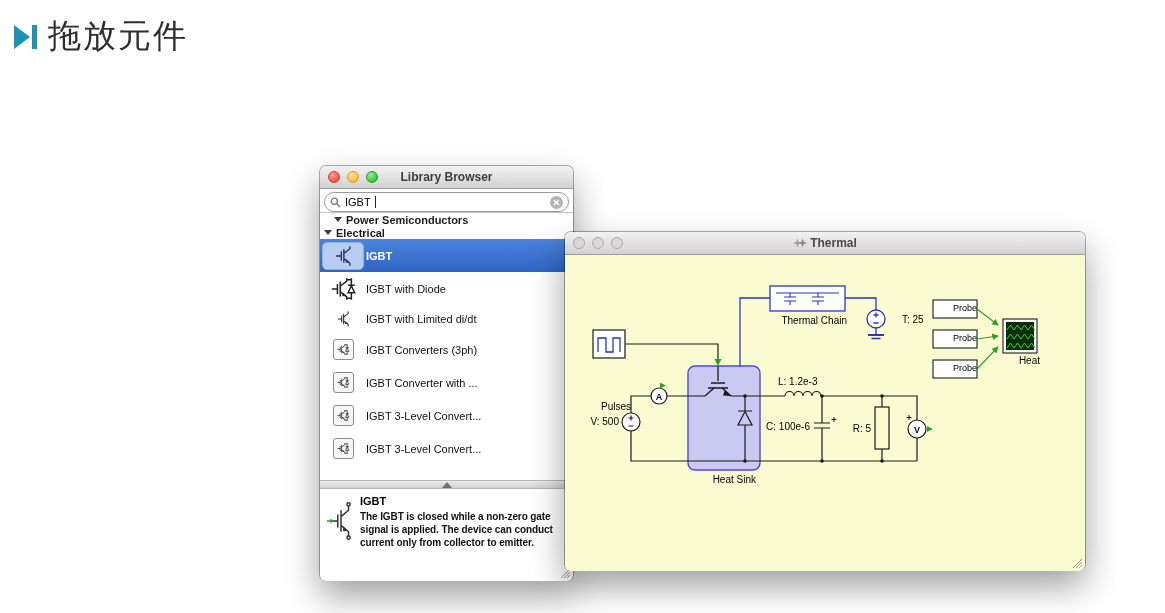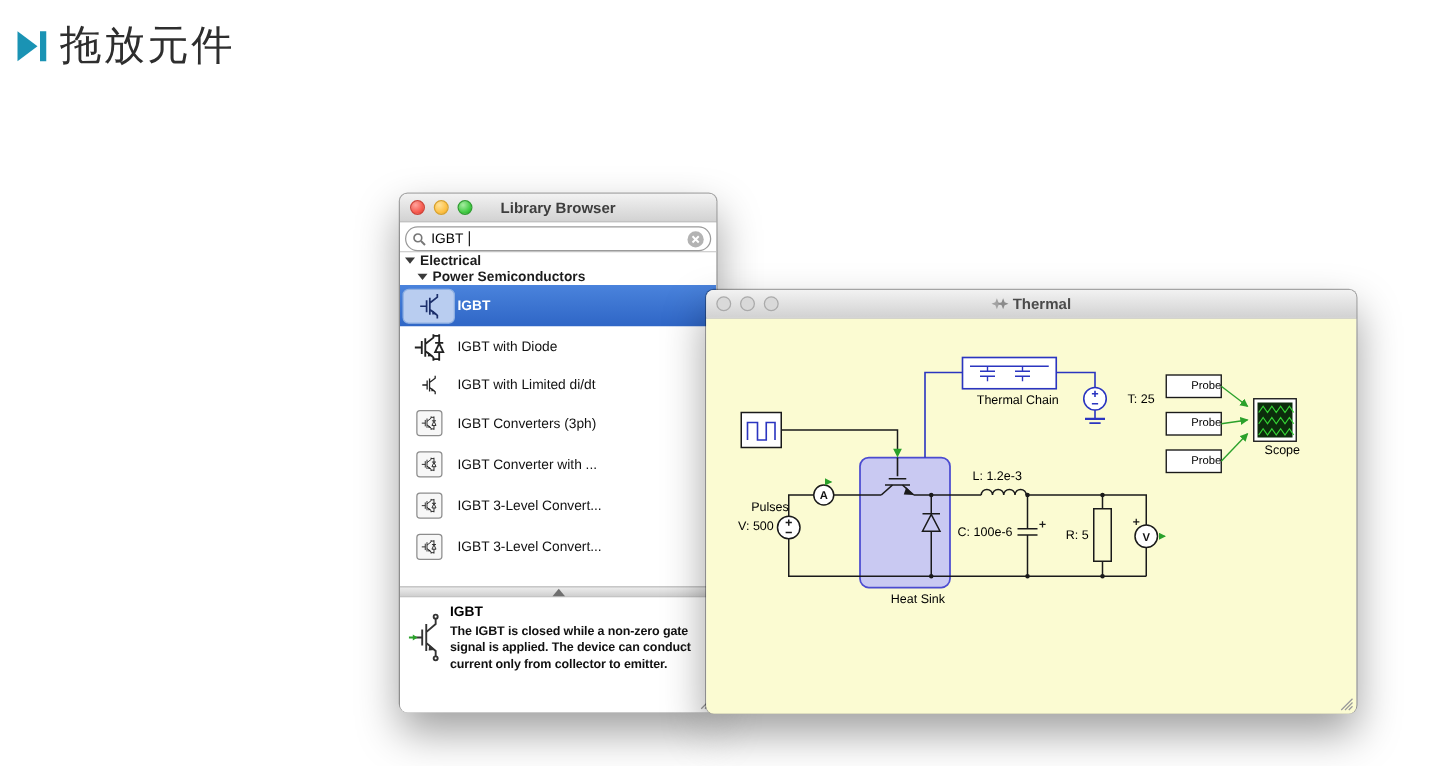--- a/index.html
+++ b/index.html
@@ -22,21 +22,21 @@
   .light { width:12px; height:12px; border-radius:50%; box-sizing:border-box; }
   .light.red    { background:radial-gradient(circle at 35% 30%, #ffa49d, #f6564a 65%, #d8382e); border:1px solid #ce4237; }
   .light.yellow { background:radial-gradient(circle at 35% 30%, #ffe29a, #fdbf40 65%, #e09f22); border:1px solid #d8a12c; }
   .light.green  { background:radial-gradient(circle at 35% 30%, #a6eda1, #3ec940 65%, #27a32a); border:1px solid #2f9e31; }
   .light.inactive { background:#d9d9d9; border:1px solid #aaaaaa; }
   .win-title { flex:1; text-align:center; font-size:12px; font-weight:bold; color:#3e3e3e; }
   .title-wrap { flex:1; display:flex; justify-content:center; align-items:center; gap:3px; }
   .resize-grip { position:absolute; right:2px; bottom:2px; width:12px; height:12px; }
 
   
-  #library { left:320px; top:155px; width:253px; height:414px; }
+  #library { left:320px; top:166px; width:253px; height:414px; }
   .searchbar { height:24px; padding:3px 4px; background:#ffffff; border-bottom:1px solid #c2c2c2; box-sizing:border-box; }
   .searchfield { height:18px; border:1px solid #9b9b9b; border-radius:10px; background:#fff;
                  display:flex; align-items:center; padding:0 5px; gap:4px; }
   .search-text { font-size:11px; color:#000; }
   .caret { width:1px; height:12px; background:#222; }
   .clear-btn { margin-left:auto; width:13px; height:13px; border-radius:50%; background:#b3b3b3;
                display:flex; align-items:center; justify-content:center; }
 
   .tree { height:267px; background:#fff; overflow:hidden; font-size:11px; }
   .sec { display:flex; align-items:center; height:13px; gap:4px; font-weight:bold; color:#1c1c1c; }
@@ -127,27 +127,27 @@
         <span class="caret"></span>
         <span class="clear-btn">
           <svg width="7" height="7" viewBox="0 0 7 7">
               <path d="M1 1 L6 6 M6 1 L1 6" stroke="#fff" stroke-width="1.5"></path>
             </svg>
         </span>
       </div>
     </div>
 
     <div class="tree">
+      <div class="sec l1">
+        <span class="disc"></span>
+        <span>Power Semiconductors</span>
+      </div>
       <div class="sec l0">
         <span class="disc"></span>
         <span>Electrical</span>
-      </div>
-      <div class="sec l1">
-        <span class="disc"></span>
-        <span>Power Semiconductors</span>
       </div>
 
       <div class="item selected">
         <span class="icon-col">
             <span class="icon-box-sel">
           <svg class="sym" width="22" height="24" viewBox="0 0 22 28">
                 <use href="#sym-igbt"></use>
               </svg>
         </span>
           </span>
@@ -371,21 +371,21 @@
       <span class="clabel right" style="left:4px;   top:161px; width:50px;">V: 500</span>
       <span class="clabel center" style="left:127px; top:219px; width:64px;">Heat Sink</span>
       <span class="clabel center" style="left:202px; top:60px;  width:80px;">Thermal Chain</span>
       <span class="clabel" style="left:325px; top:59px;  width:40px;margin-left:12px;">T: 25</span>
       <span class="clabel" style="left:213px; top:121px; width:62px;">L: 1.2e-3</span>
       <span class="clabel right" style="left:188px; top:166px; width:57px;">C: 100e-6</span>
       <span class="clabel right" style="left:274px; top:168px; width:32px;">R: 5</span>
       <span class="clabel center tiny" style="left:368px; top:49px;  width:44px;">Probe</span>
       <span class="clabel center tiny" style="left:368px; top:79px;  width:44px;">Probe</span>
       <span class="clabel center tiny" style="left:368px; top:109px; width:44px;">Probe</span>
-      <span class="clabel center" style="left:435px; top:100px; width:40px;">Scope</span>
+      <span class="clabel center" style="left:435px; top:100px; width:40px;">Heat</span>
 
       <svg class="resize-grip" viewBox="0 0 12 12">
         <path d="M2 11 L11 2 M5 11 L11 5 M8 11 L11 8" stroke="#9a9a9a" stroke-width="1" fill="none"></path>
       </svg>
     </div>
   </div>
 
 </div>
 
 </body></html>

